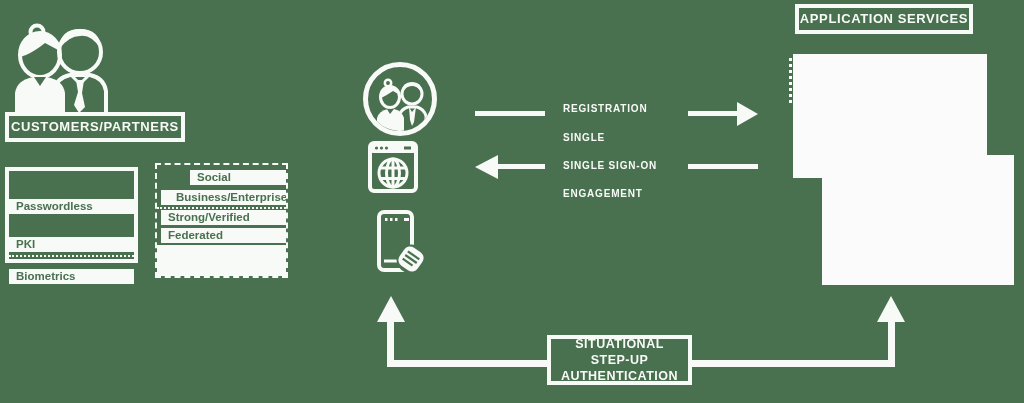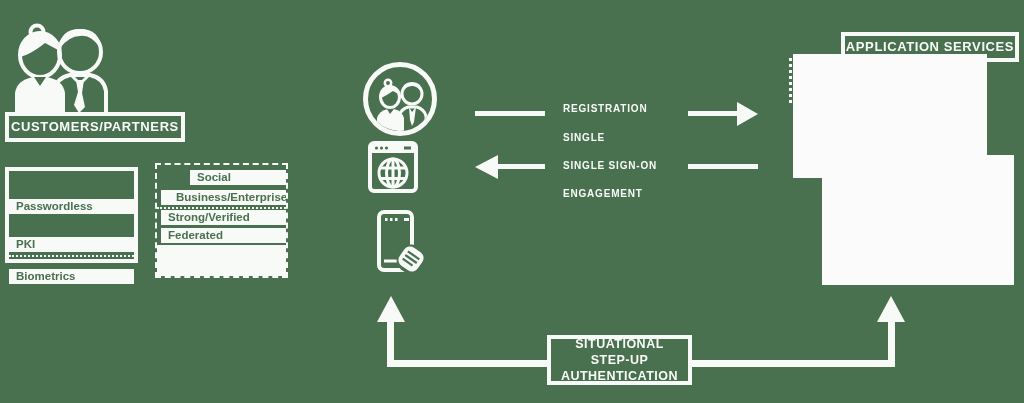--- a/index.html
+++ b/index.html
@@ -153,21 +153,21 @@
   <div class="flowlabel" style="top:188px;">ENGAGEMENT</div>
 
   <div class="hline" style="left:475px;top:111px;width:70px;"></div>
   <div class="hline" style="left:688px;top:111px;width:50px;"></div>
   <div class="ah-right" style="left:737px;top:102px;"></div>
 
   <div class="ah-left" style="left:475px;top:155px;"></div>
   <div class="hline" style="left:497px;top:164px;width:48px;"></div>
   <div class="hline" style="left:688px;top:164px;width:70px;"></div>
 
-  <div class="abs frame" style="left:841px;top:4px;width:178px;height:30px;margin-top:28px;">
+  <div class="abs frame" style="left:795px;top:4px;width:178px;height:30px;">
     <span>APPLICATION SERVICES</span>
   </div>
 
   <div class="card-dashed-edge" style="left:789px;top:58px;height:45px;"></div>
   <div class="card" style="left:793px;top:54px;width:194px;height:124px;"></div>
   <div class="card" style="left:822px;top:155px;width:192px;height:130px;"></div>
 
   <div class="ah-up" style="left:377px;top:296px;"></div>
   <div class="vline" style="left:387px;top:320px;height:47px;"></div>
   <div class="hline7" style="left:387px;top:360px;width:163px;"></div>

